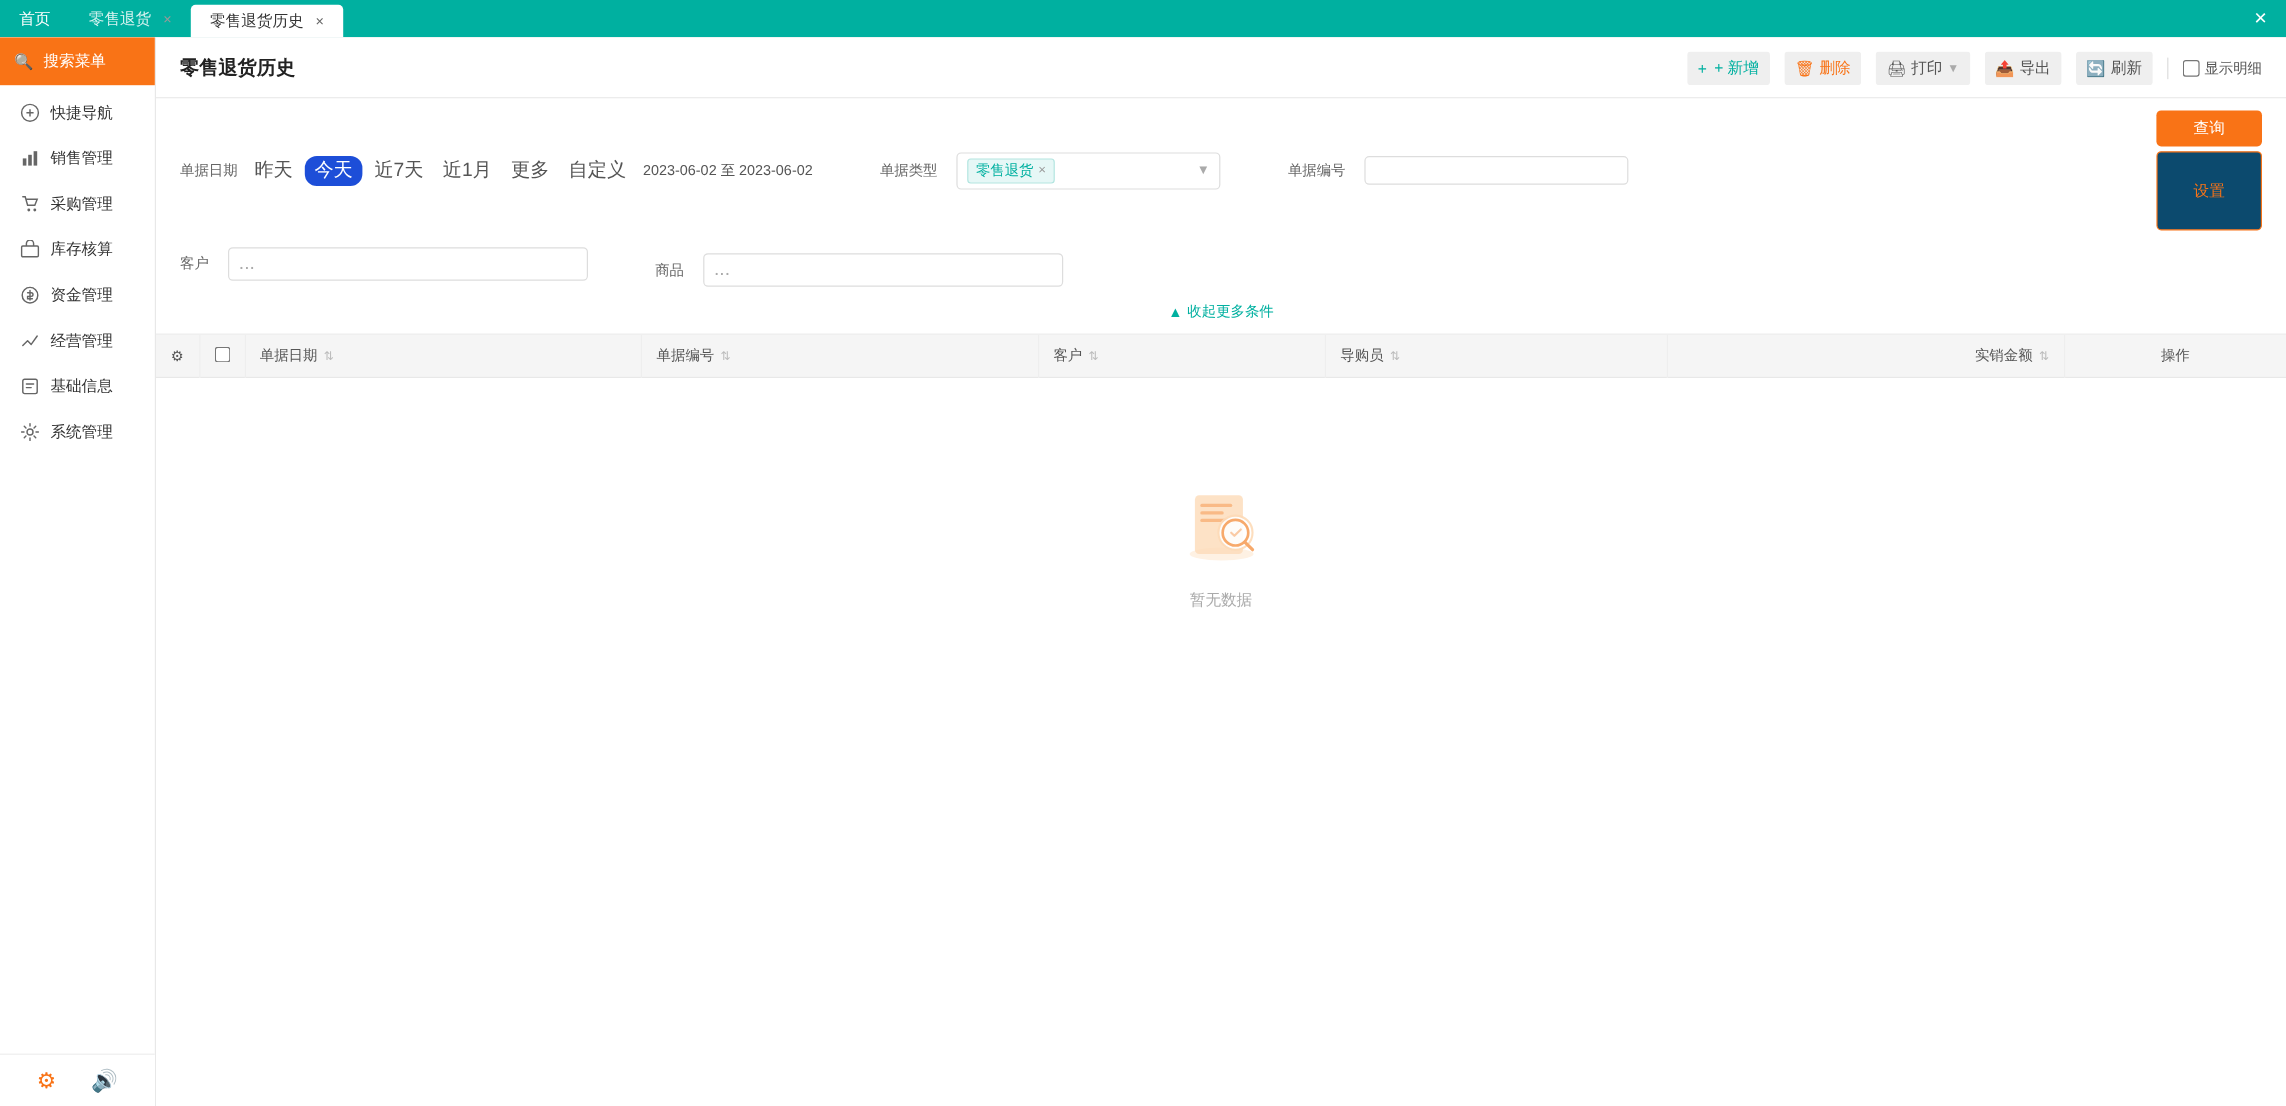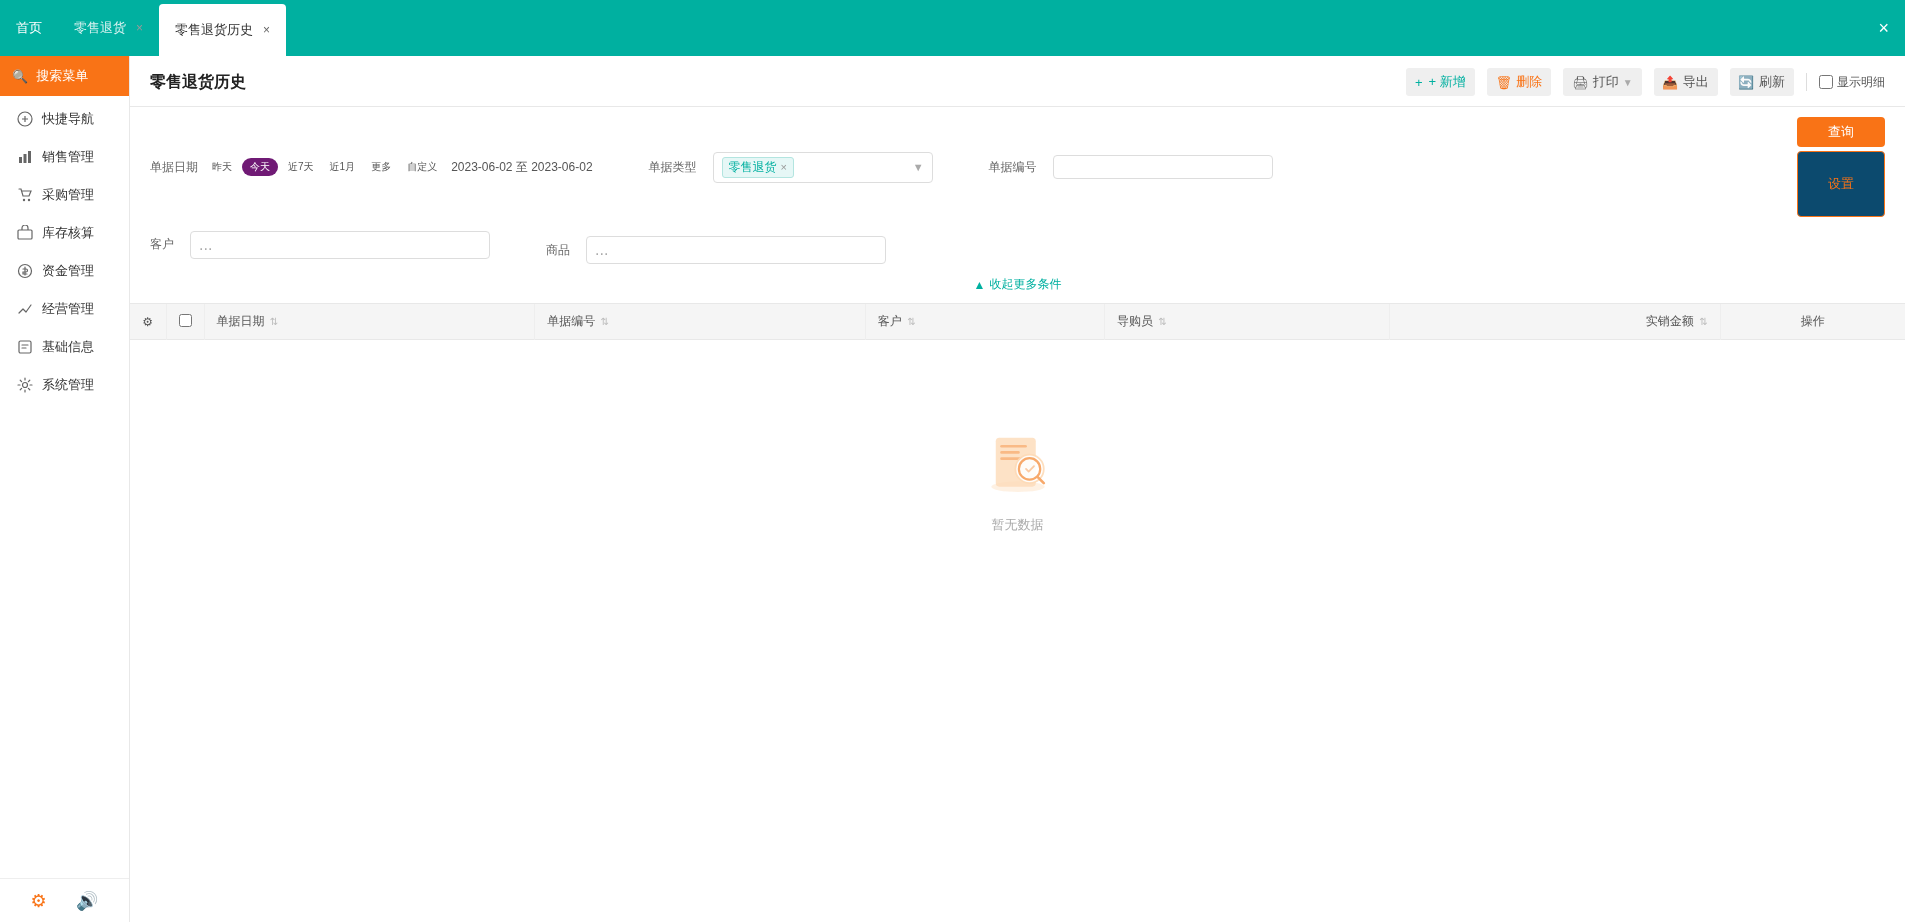--- a/index.html
+++ b/index.html
@@ -1,19 +1,19 @@
 <!DOCTYPE html>
 <html><head>
   <meta charset="utf-8">
   <style>
     * { box-sizing: border-box; margin: 0; padding: 0; }
     body { font-family: "Microsoft YaHei", "PingFang SC", sans-serif; font-size: 13px; background: #f5f5f5; color: #333; height: 922px; overflow: hidden; display: flex; flex-direction: column; }
 
     
-    .top-bar { background: #00b0a0; height: 56px; display: flex; align-items: center; padding: 0 0; flex-shrink: 0; }
+    .top-bar { background: #00b0a0; height: 31px; display: flex; align-items: center; padding: 0 0; flex-shrink: 0; }
     .top-bar .tabs { display: flex; align-items: stretch; height: 100%; }
     .tab-item { display: flex; align-items: center; padding: 0 16px; cursor: pointer; color: rgba(255,255,255,0.85); font-size: 13px; position: relative; gap: 6px; }
     .tab-item.home { color: #fff; }
     .tab-item.active { background: #fff; color: #333; border-radius: 4px 4px 0 0; margin-top: 4px; }
     .tab-item .tab-close { font-size: 12px; color: #999; cursor: pointer; margin-left: 4px; }
     .tab-item.active .tab-close { color: #666; }
     .top-bar-right { margin-left: auto; padding-right: 16px; }
     .close-btn { color: #fff; cursor: pointer; font-size: 18px; }
 
     
@@ -40,22 +40,22 @@
     .toolbar-btn { display: flex; align-items: center; gap: 4px; cursor: pointer; color: #555; font-size: 13px; padding: 4px 8px; border: 1px solid transparent; border-radius: 3px; }
     .toolbar-btn.add { color: #00b0a0; }
     .toolbar-btn.del { color: #f97316; }
     .divider-v { width: 1px; height: 18px; background: #ddd; }
 
     
     .filter-area { padding: 10px 20px 8px 20px; background: #fff; border-bottom: 1px solid #e8e8e8; flex-shrink: 0; }
     .filter-row { display: flex; align-items: center; gap: 16px; margin-bottom: 8px; flex-wrap: wrap; }
     .filter-label { color: #666; font-size: 12px; white-space: nowrap; }
     .date-filters { display: flex; align-items: center; gap: 4px; }
-    .date-btn { padding: 2px 6px; border-radius: 3px; cursor: pointer; font-size: 10px; color: #555; }
-    .date-btn.active { background: #701a75; color: #fff; border-radius: 10px; padding: 2px 8px; }
+    .date-btn { padding: 2px 6px; border-radius: 3px; cursor: pointer; font-size: 16px; color: #555; }
+    .date-btn.active { background: #1d4ed8; color: #fff; border-radius: 10px; padding: 2px 8px; }
     .date-range { color: #555; font-size: 12px; margin-left: 4px; }
     .filter-group { display: flex; align-items: center; gap: 8px; }
     .filter-select { display: flex; align-items: center; min-width: 200px; border: 1px solid #ddd; border-radius: 4px; padding: 4px 8px; background: #fff; cursor: pointer; gap: 4px; }
     .filter-tag { background: #e6f7f6; color: #00b0a0; border: 1px solid #b3e5e0; border-radius: 3px; padding: 1px 6px; font-size: 12px; display: flex; align-items: center; gap: 4px; }
     .filter-tag .tag-x { cursor: pointer; color: #999; font-size: 11px; }
     .filter-input { border: 1px solid #ddd; border-radius: 4px; padding: 4px 8px; background: #fff; min-width: 200px; outline: none; font-size: 12px; }
     .filter-ellipsis { color: #aaa; cursor: pointer; font-size: 16px; }
     .collapse-row { display: flex; justify-content: center; padding: 4px 0 2px; }
     .collapse-btn { color: #00b0a0; cursor: pointer; font-size: 12px; display: flex; align-items: center; gap: 4px; }
 

